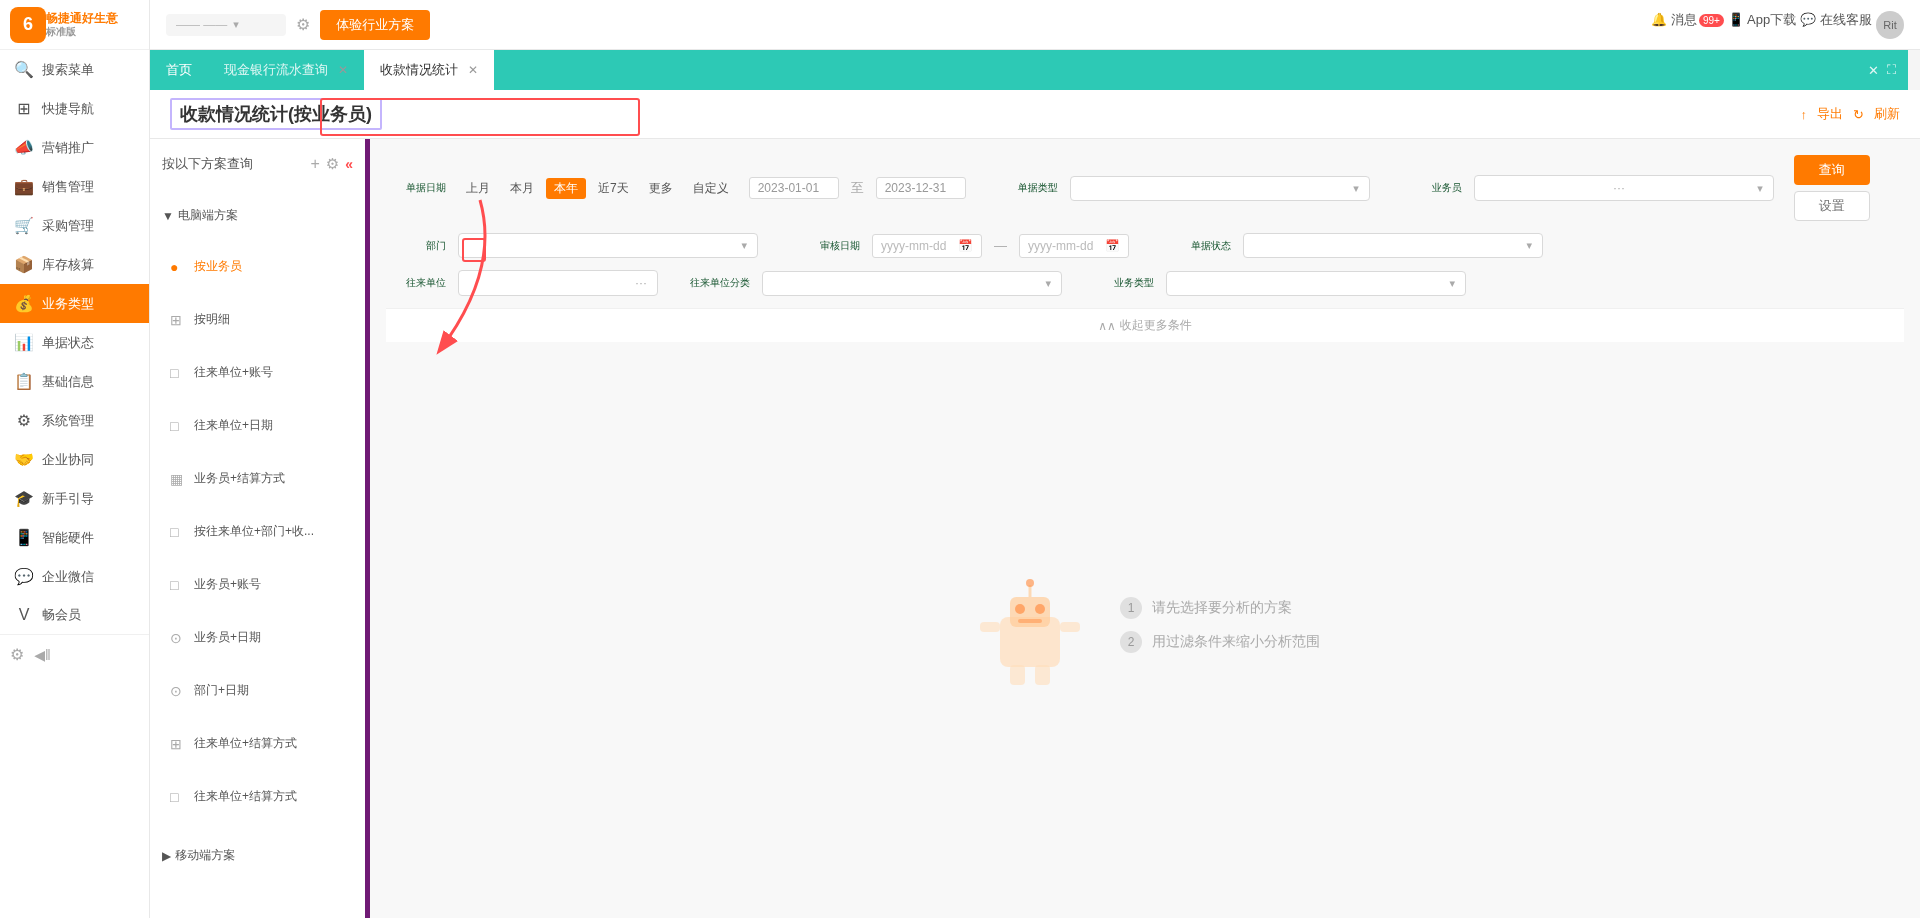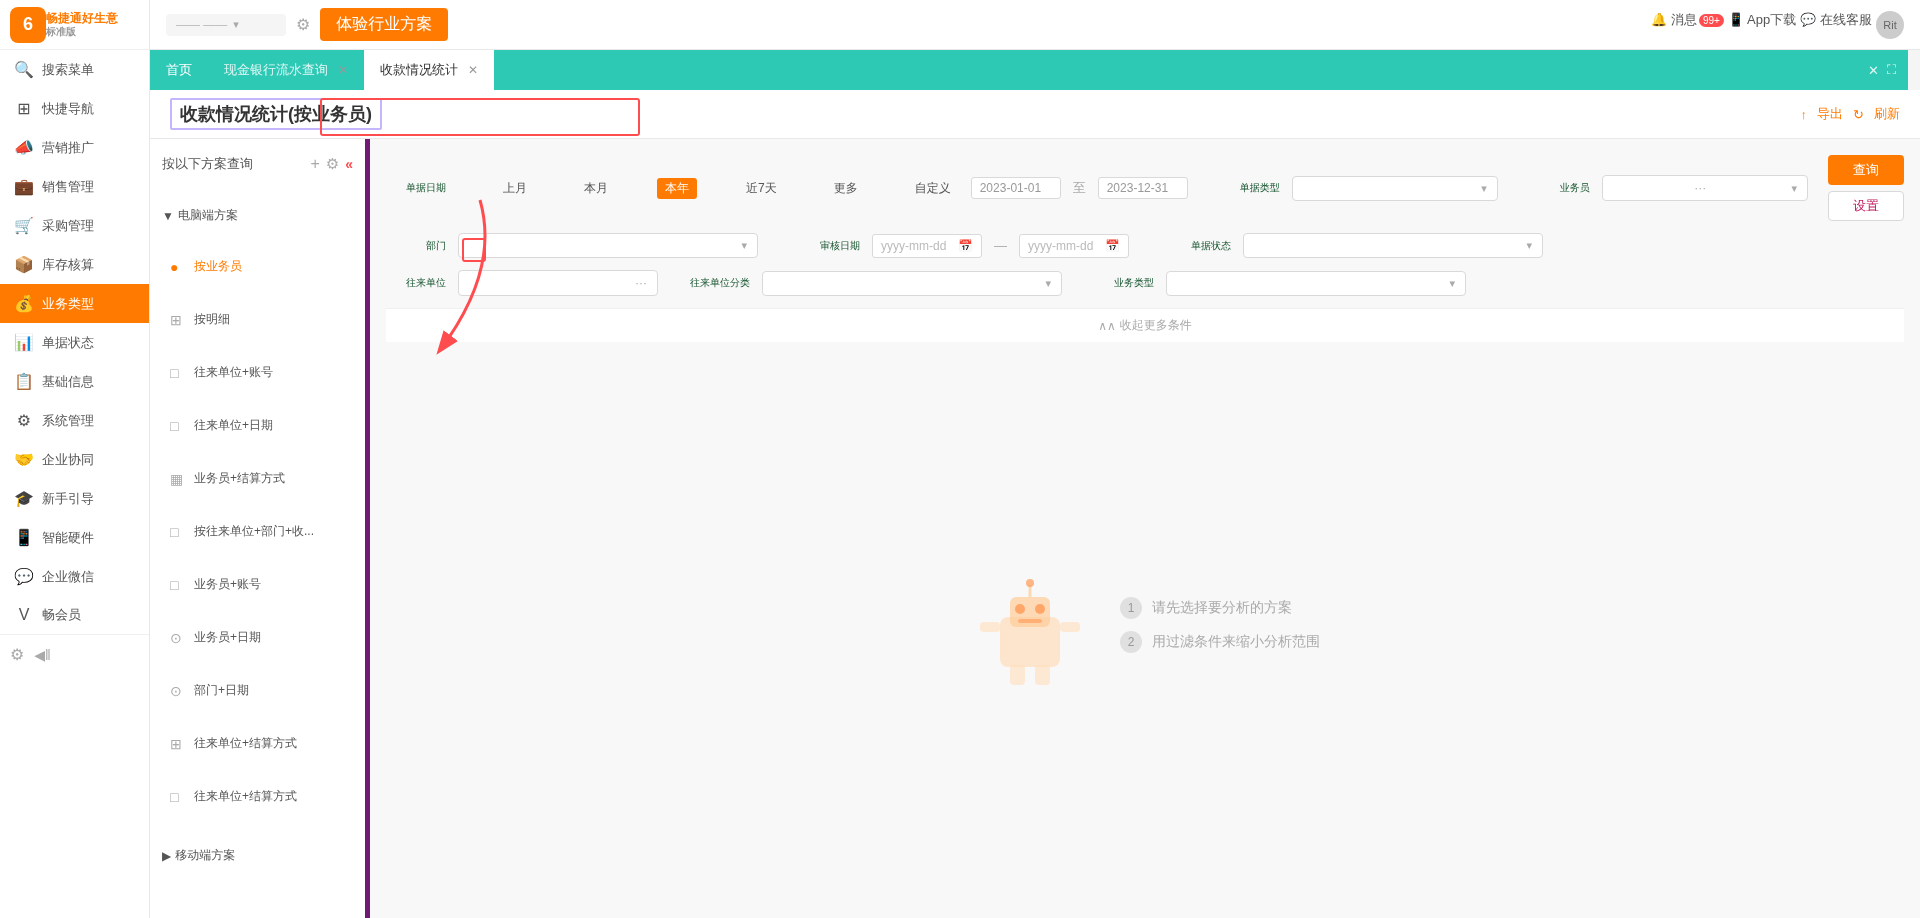--- a/index.html
+++ b/index.html
@@ -38,21 +38,21 @@
       display: flex; align-items: center; padding: 0 16px; z-index: 99;
       justify-content: space-between;
     }
     .header-left { display: flex; align-items: center; gap: 10px; }
     .header-breadcrumb {
       display: flex; align-items: center; gap: 6px; color: #999; font-size: 13px;
       background: #f5f5f5; padding: 4px 10px; border-radius: 4px; min-width: 120px;
     }
     .btn-trial {
       background: #ff7a00; color: #fff; border: none; padding: 6px 16px;
-      border-radius: 4px; cursor: pointer; font-size: 16px;
+      border-radius: 4px; cursor: pointer; font-size: 13px;
     }
     .header-icons { display: flex; align-items: flex-start; gap: 4px; color: #555; font-size: 13px; }
     .badge {
       background: #ff4d4f; color: #fff; border-radius: 10px; font-size: 10px;
       padding: 1px 4px; margin-left: 2px;
     }
     .user-avatar {
       width: 28px; height: 28px; background: #d9d9d9; border-radius: 50%;
     }
 
@@ -131,21 +131,21 @@
       flex: 1; min-width: 160px; max-width: 300px; background: #fff;
       border: 1px solid #d9d9d9; border-radius: 4px; padding: 5px 10px;
       display: flex; align-items: center; justify-content: space-between;
       color: #333; font-size: 13px;
     }
     .date-group {
       display: flex; align-items: center; gap: 4px;
     }
     .date-btn {
       padding: 2px 8px; border-radius: 3px; font-size: 12px; cursor: pointer;
-      color: #555; border: none; background: transparent; margin-left: 37px;
+      color: #555; border: none; background: transparent;
     }
     .date-btn.active {
       background: #ff7a00; color: #fff; border-radius: 3px;
     }
     .date-input {
       background: #fff; border: 1px solid #d9d9d9; border-radius: 3px;
       padding: 3px 8px; font-size: 12px; color: #999; min-width: 90px;
     }
     .collapse-btn {
       display: flex; align-items: center; justify-content: center; gap: 4px;
@@ -153,21 +153,21 @@
       background: #fff; border-top: 1px solid #f0f0f0; margin-top: 8px;
     }
     .action-btns {
       display: flex; flex-direction: column; gap: 6px; margin-left: 8px;
     }
     .btn-query {
       background: #ff7a00; color: #fff; border: none; padding: 6px 20px;
       border-radius: 4px; cursor: pointer; font-size: 13px;
     }
     .btn-set {
-      background: #fff; color: #be185d; border: 1px solid #d9d9d9; padding: 5px 24px;
+      background: #fff; color: #737373; border: 1px solid #d9d9d9; padding: 5px 24px;
       border-radius: 4px; cursor: pointer; font-size: 13px;
     }
 
     
     .empty-state {
       flex: 1; background: #f8f8f8; display: flex; align-items: center; justify-content: center;
       padding: 40px;
     }
     .empty-content { display: flex; align-items: flex-start; gap: 30px; }
     .empty-icon-wrap { position: relative; }

